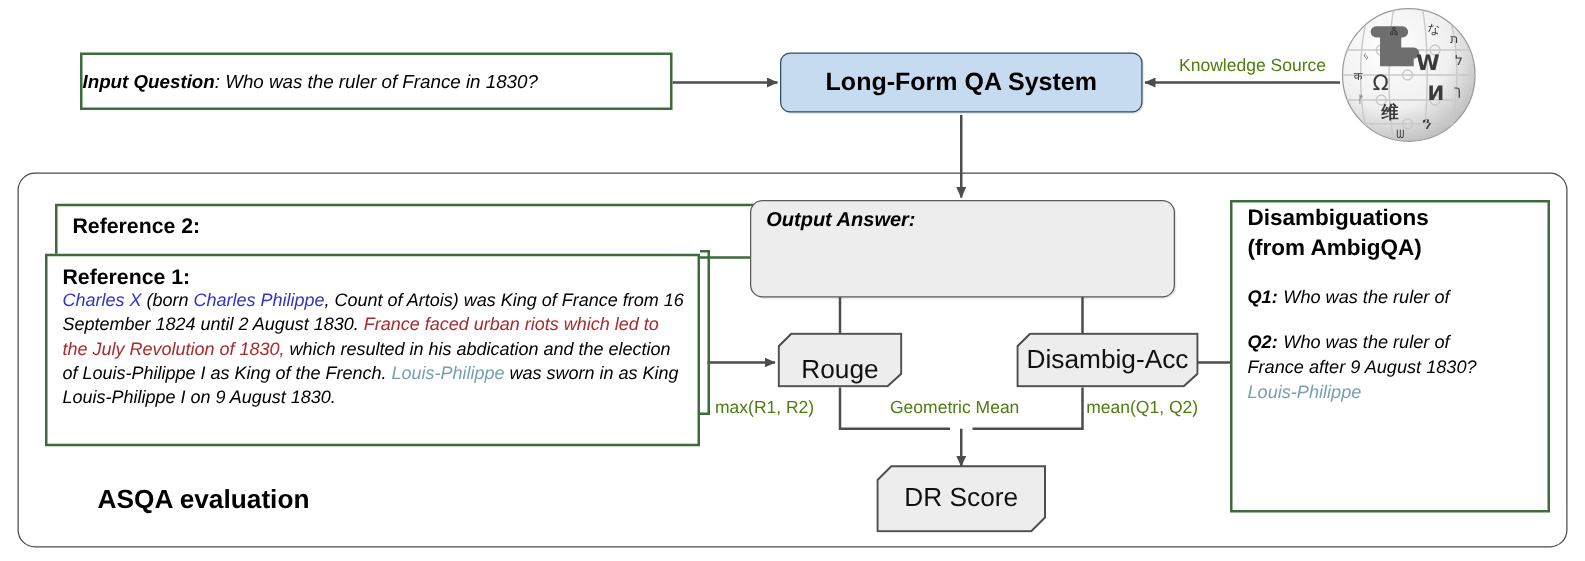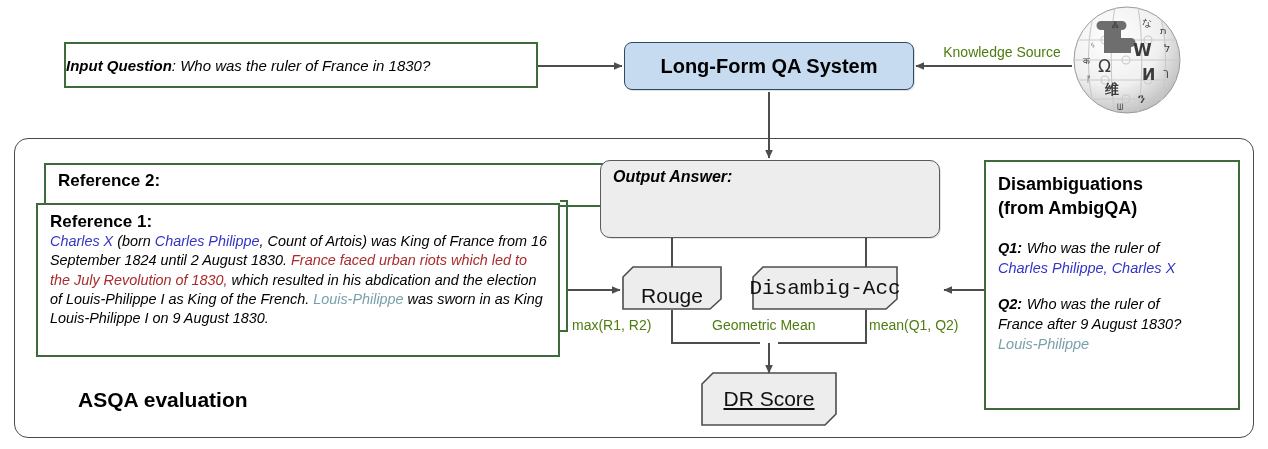--- a/index.html
+++ b/index.html
@@ -163,49 +163,48 @@
   </div>
 </div>
 
 <div class="abs" style="left:622px;top:266px;width:100px;height:44px;">
   <svg viewBox="0 0 100 44" width="100" height="44" xmlns="http://www.w3.org/2000/svg">
     <path d="M11,1 H99 V33 L88,43 H1 V11 Z" fill="#ededed" stroke="#4d4d4d" stroke-width="1.6"></path>
   </svg>
   <div class="abs boxlabel" style="left:0;top:0;width:100px;height:60px;display:flex;align-items:center;justify-content:center;">Rouge</div>
 </div>
 
-<div class="abs" style="left:752px;top:266px;width:150px;height:44px;font-family:Liberation Mono, monospace;">
+<div class="abs" style="left:813px;top:266px;width:150px;height:44px;">
   <svg viewBox="0 0 146 44" width="146" height="44" xmlns="http://www.w3.org/2000/svg">
     <path d="M11,1 H145 V33 L134,43 H1 V11 Z" fill="#ededed" stroke="#4d4d4d" stroke-width="1.6"></path>
   </svg>
   <div class="abs boxlabel" style="left:0;top:0;width:146px;height:44px;display:flex;align-items:center;justify-content:center;">Disambig-Acc</div>
 </div>
 
 <div class="abs" style="left:701px;top:372px;width:136px;height:54px;">
   <svg viewBox="0 0 136 54" width="136" height="54" xmlns="http://www.w3.org/2000/svg">
     <path d="M1,12 L12,1 H135 V42 L124,53 H1 Z" fill="#ededed" stroke="#4d4d4d" stroke-width="1.6"></path>
   </svg>
-  <div class="abs boxlabel" style="left:0;top:0;width:136px;height:54px;display:flex;align-items:center;justify-content:center;text-decoration:underline;">DR Score</div>
+  <div class="abs boxlabel" style="left:0;top:0;width:136px;height:54px;display:flex;align-items:center;justify-content:center;">DR Score</div>
 </div>
 
 <div class="abs lbl" style="left:572px;top:317px;font-size:14px;">max(R1, R2)</div>
 <div class="abs lbl" style="left:712px;top:317px;font-size:14px;">Geometric Mean</div>
 <div class="abs lbl" style="left:869px;top:317px;font-size:14px;">mean(Q1, Q2)</div>
 
 <div class="abs greenbox" style="left:984px;top:160px;width:256px;height:250px;">
-  <div style="padding:10px 12px;">
+  <div style="padding:0 12px;">
     <div style="font-size:18px;font-weight:bold;line-height:24px;">Disambiguations</div>
     <div style="font-size:18px;font-weight:bold;line-height:24px;">(from AmbigQA)</div>
 
     <div style="height:18px;"></div>
 
     <div style="line-height:20px;">
       <span style="font-size:14.5px;font-weight:bold;font-style:italic;">Q1:</span>
       <span class="t-italic" style="font-size:14.5px;">Who was the ruler of</span>
-      <div class="t-italic c-blue" style="font-size:14.5px;">Charles Philippe, Charles X</div>
     </div>
 
     <div style="height:16px;"></div>
 
     <div style="line-height:20px;">
       <span style="font-size:14.5px;font-weight:bold;font-style:italic;">Q2:</span>
       <span class="t-italic" style="font-size:14.5px;">Who was the ruler of</span>
       <div class="t-italic" style="font-size:14.5px;">France after 9 August 1830?</div>
       <div class="t-italic c-teal" style="font-size:14.5px;">Louis-Philippe</div>
     </div>

